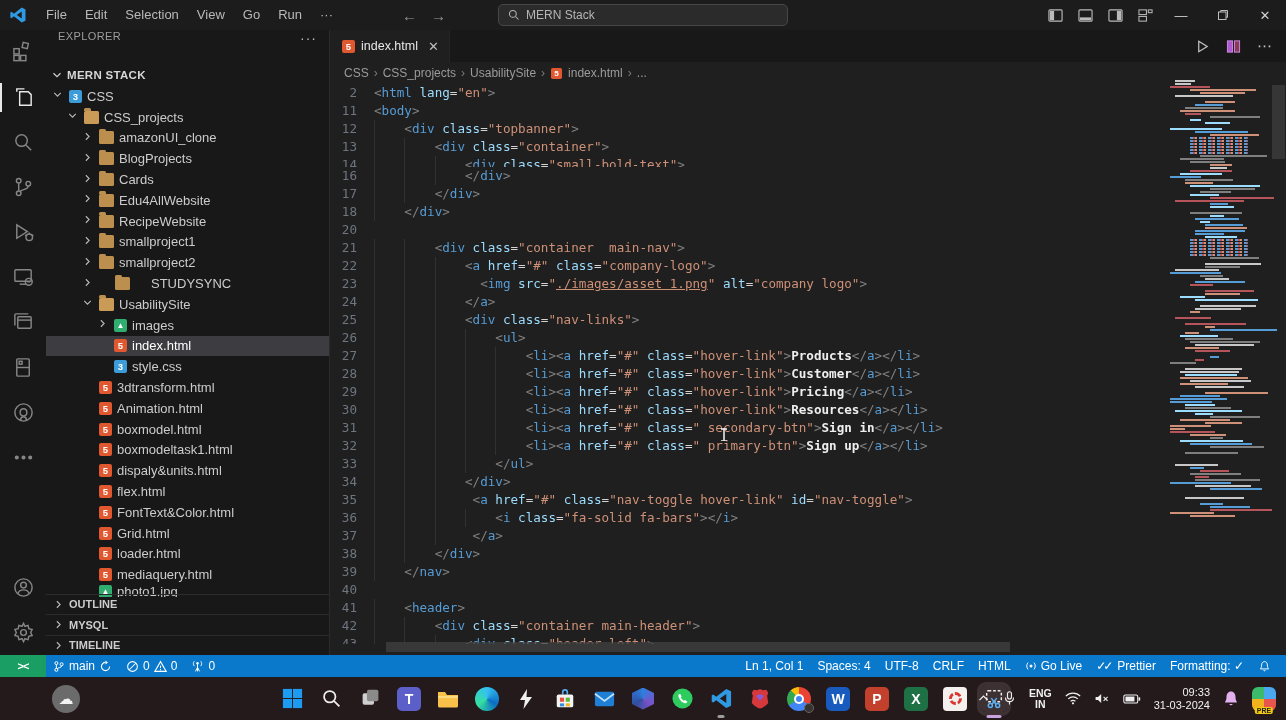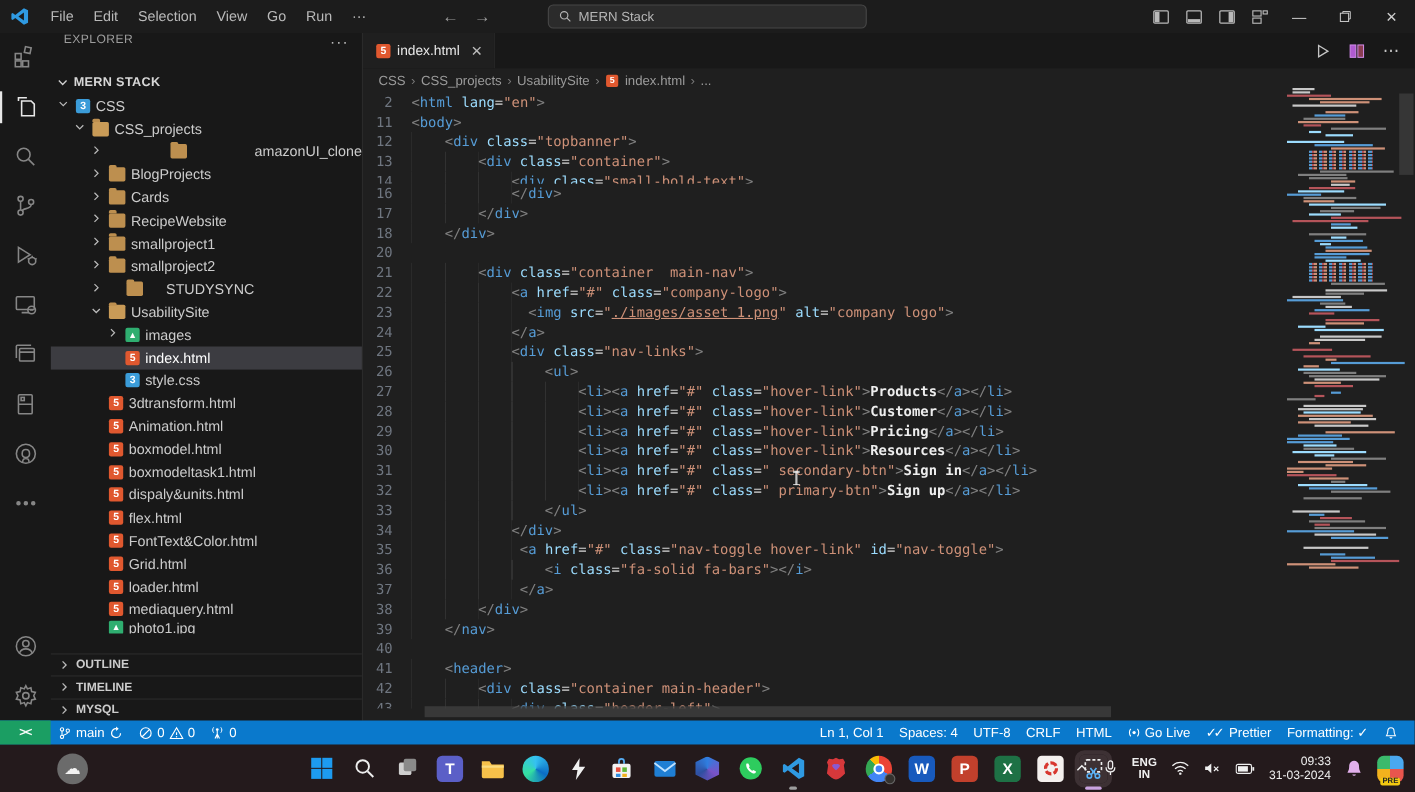--- a/index.html
+++ b/index.html
@@ -287,40 +287,47 @@
         <span class="chip css">3</span>
         <span>CSS</span>
       </div>
       <div class="tree-row" style="padding-left: 19px;">
         <span class="chev"><svg width="13" height="13" viewBox="0 0 16 16">
             <path d="M4 6 L8 10 L12 6" fill="none" stroke="#b9b9b9" stroke-width="1.4"></path>
           </svg></span>
         <span class="fico folder open"></span>
         <span>CSS_projects</span>
       </div>
-      <div class="tree-row" style="padding-left: 34px; justify-content: space-between;">
+      <div class="tree-row" style="padding-left: 34px;">
         <span class="chev"><svg width="13" height="13" viewBox="0 0 16 16">
             <path d="M6 4 L10 8 L6 12" fill="none" stroke="#b9b9b9" stroke-width="1.4"></path>
           </svg></span>
         <span class="fico folder"></span>
         <span>amazonUI_clone</span>
       </div>
       <div class="tree-row" style="padding-left: 34px;">
         <span class="chev"><svg width="13" height="13" viewBox="0 0 16 16">
             <path d="M6 4 L10 8 L6 12" fill="none" stroke="#b9b9b9" stroke-width="1.4"></path>
           </svg></span>
         <span class="fico folder"></span>
         <span>BlogProjects</span>
       </div>
       <div class="tree-row" style="padding-left: 34px;">
         <span class="chev"><svg width="13" height="13" viewBox="0 0 16 16">
             <path d="M6 4 L10 8 L6 12" fill="none" stroke="#b9b9b9" stroke-width="1.4"></path>
           </svg></span>
         <span class="fico folder"></span>
         <span>Cards</span>
+      </div>
+      <div class="tree-row" style="padding-left: 34px;">
+        <span class="chev"><svg width="13" height="13" viewBox="0 0 16 16">
+            <path d="M6 4 L10 8 L6 12" fill="none" stroke="#b9b9b9" stroke-width="1.4"></path>
+          </svg></span>
+        <span class="fico folder"></span>
+        <span>Edu4AllWebsite</span>
       </div>
       <div class="tree-row" style="padding-left: 34px;">
         <span class="chev"><svg width="13" height="13" viewBox="0 0 16 16">
             <path d="M6 4 L10 8 L6 12" fill="none" stroke="#b9b9b9" stroke-width="1.4"></path>
           </svg></span>
         <span class="fico folder"></span>
         <span>RecipeWebsite</span>
       </div>
       <div class="tree-row" style="padding-left: 34px;">
         <span class="chev"><svg width="13" height="13" viewBox="0 0 16 16">
@@ -427,27 +434,27 @@
       <div class="sb-section">
         <svg width="13" height="13" viewBox="0 0 16 16">
           <path d="M6 4 L10 8 L6 12" fill="none" stroke="#b9b9b9" stroke-width="1.4"></path>
         </svg>
         <span>OUTLINE</span>
       </div>
       <div class="sb-section">
         <svg width="13" height="13" viewBox="0 0 16 16">
           <path d="M6 4 L10 8 L6 12" fill="none" stroke="#b9b9b9" stroke-width="1.4"></path>
         </svg>
-        <span>TIMELINE</span>
+        <span>MYSQL</span>
       </div>
       <div class="sb-section">
         <svg width="13" height="13" viewBox="0 0 16 16">
           <path d="M6 4 L10 8 L6 12" fill="none" stroke="#b9b9b9" stroke-width="1.4"></path>
         </svg>
-        <span>MYSQL</span>
+        <span>TIMELINE</span>
       </div>
     </div>
 </div>
 
 <div class="editor">
   <div class="tabbar">
     <div class="tab">
       <span class="chip html">5</span>
       <span>index.html</span>
       <span class="close">✕</span>

